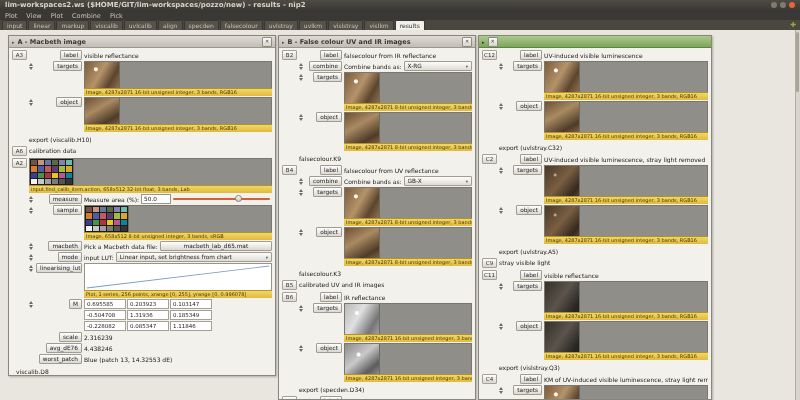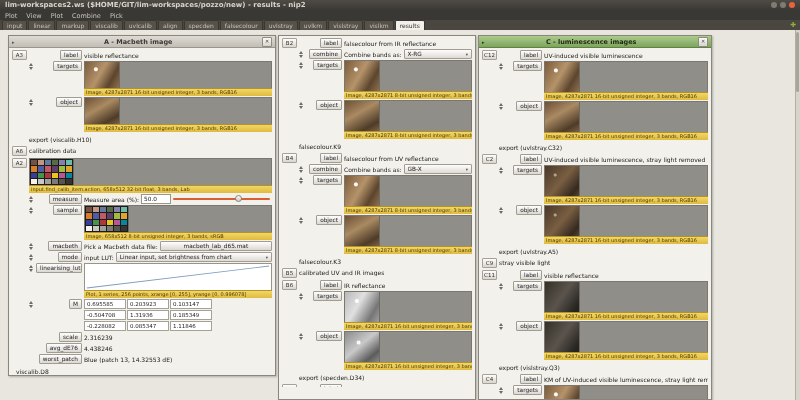--- a/index.html
+++ b/index.html
@@ -31,21 +31,21 @@
   .panel{position:absolute;border:1px solid #8a867c;background:#f3f1ec;box-shadow:1px 1px 2px rgba(0,0,0,.25);box-sizing:border-box;}
   .panel-a{left:8px;top:35px;width:268px;height:341px;--namew:46px;}
   .panel-b{left:278px;top:35px;width:198px;height:365px;--namew:36px;}
   .panel-c{left:478px;top:35px;width:234px;height:365px;--namew:36px;}
   .panel-title{height:11px;display:flex;align-items:center;gap:3px;padding:0 3px;
     background:linear-gradient(#dedbd4,#c2beb6);border-bottom:1px solid #9a968c;
     font-size:6.5px;font-weight:bold;color:#3b3935;}
   .panel-c .panel-title{background:linear-gradient(#abcb8d,#7ea45c);border-bottom:1px solid #5f8442;color:#1d2a12;}
   .panel-title .expander{font-size:5px;color:#54524c;}
   .panel-c .panel-title .expander{color:#2b3a1d;}
-  .panel-title .title-text{flex:1;white-space:nowrap;overflow:hidden;text-align:center;}
+  .panel-title .title-text{flex:1;white-space:nowrap;overflow:hidden;}
   .panel-close{width:8px;height:8px;border:1px solid #8f8b81;background:linear-gradient(#fbfbf9,#d7d4cd);
     font-size:5px;line-height:7px;text-align:center;color:#444;border-radius:1px;}
   .panel-body{padding:2px 3px;overflow:hidden;height:calc(100% - 12px);box-sizing:border-box;}
 
   
   .group{display:flex;gap:2px;margin-bottom:2px;}
   .id-col{width:15px;flex-shrink:0;}
   .group.footer .id-col{width:2px;}
   .id-box{font-size:5.5px;text-align:center;background:linear-gradient(#fdfdfb,#d9d6cf);
     border:1px solid #a5a197;border-radius:1px;color:#2f2d2a;padding:1px 0;}
@@ -400,20 +400,25 @@
         <div class="id-col"></div>
         <div class="content">
           <div class="srow kind-text">
             <span class="rowtext">viscalib.D8</span>
           </div>
         </div>
       </div>
     </div>
   </div>
 <div class="panel panel-b">
+    <div class="panel-title">
+      <span class="expander">▸</span>
+      <span class="title-text">B - False colour UV and IR images</span>
+      <div class="panel-close">✕</div>
+    </div>
     <div class="panel-body">
       <div class="group">
         <div class="id-col">
           <div class="id-box">B2</div>
         </div>
         <div class="content">
           <div class="srow kind-label">
             <div class="spin-spacer"></div>
             <div class="name-col">
               <div class="name-btn">label</div>
@@ -614,21 +619,20 @@
             </div>
             <span class="rowtext">UV reflectance</span>
           </div>
         </div>
       </div>
     </div>
   </div>
 <div class="panel panel-c">
     <div class="panel-title">
       <span class="expander">▸</span>
-      <span class="title-text">C - luminescence images</span>
       <div class="panel-close">✕</div>
     </div>
     <div class="panel-body">
       <div class="group">
         <div class="id-col">
           <div class="id-box">C12</div>
         </div>
         <div class="content">
           <div class="srow kind-label">
             <div class="spin-spacer"></div>

